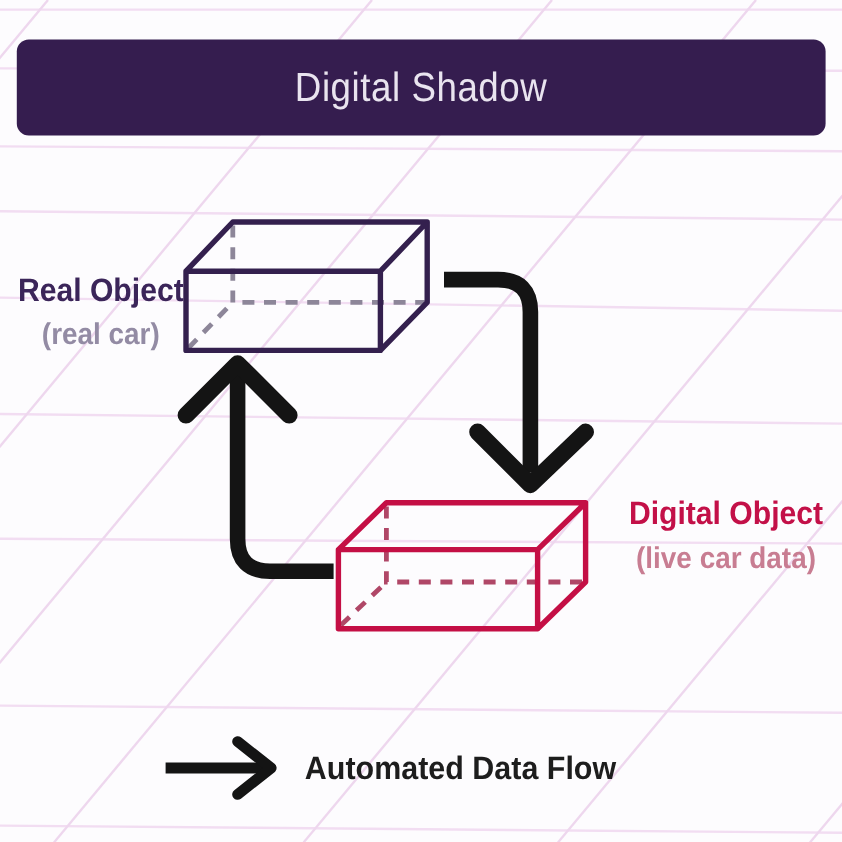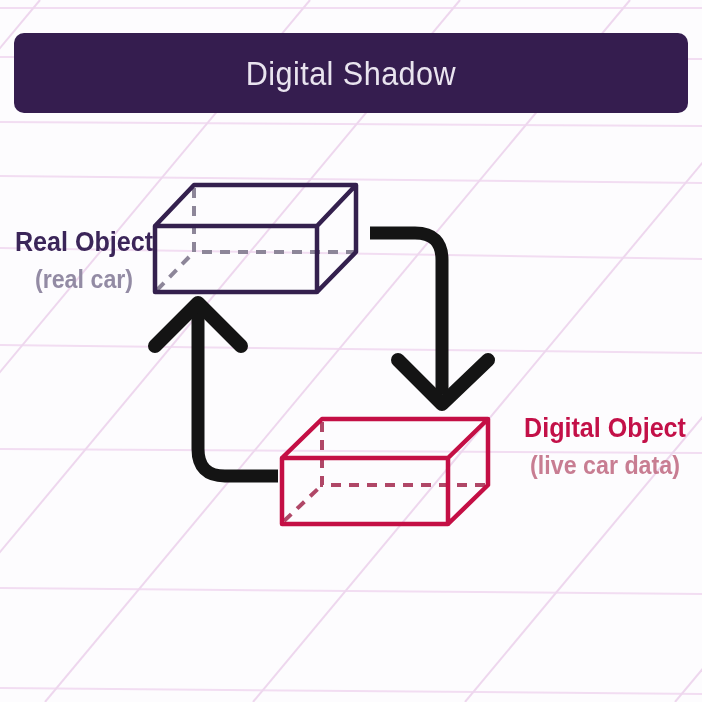--- a/index.html
+++ b/index.html
@@ -123,14 +123,21 @@
   <div class="node-label real">
     <div class="nl-main">Real Object</div>
     <div class="nl-sub">(real car)</div>
   </div>
 
   <div class="node-label digital">
     <div class="nl-main">Digital Object</div>
     <div class="nl-sub">(live car data)</div>
   </div>
 
+  <div class="legend">
+    <svg width="104" height="60" viewBox="0 0 104 60" xmlns="http://www.w3.org/2000/svg" fill="none" style="stroke:var(--arrow,#141414);">
+      <path style="stroke-width:9;" d="M4 30 H86"></path>
+      <path style="stroke-width:9;stroke-linecap:round;stroke-linejoin:round;" d="M64 8 L92 30 L64 52"></path>
+    </svg>
+    <span class="legend-text">Automated Data Flow</span>
+  </div>
 
 </div>
 
 </body></html>

